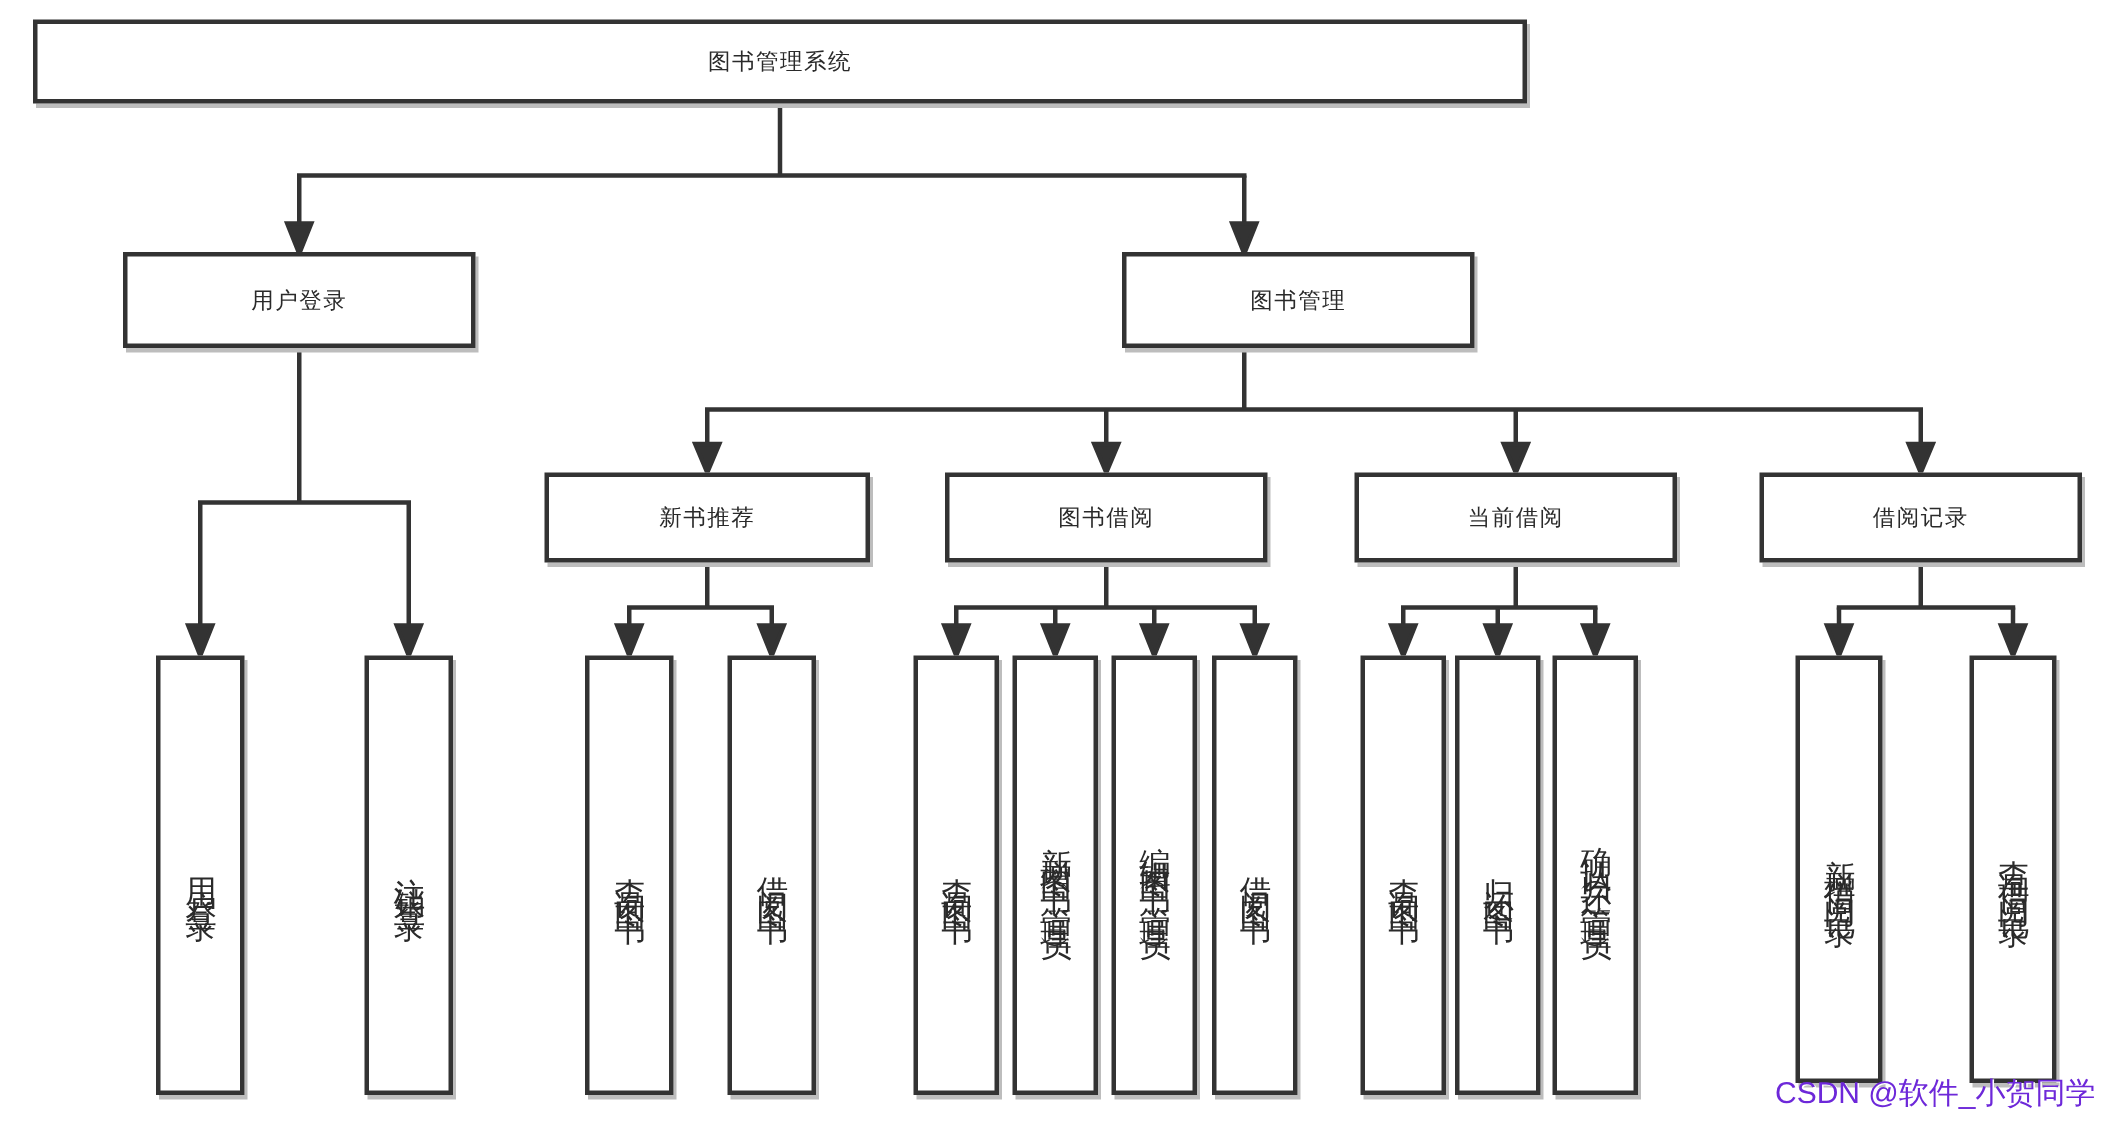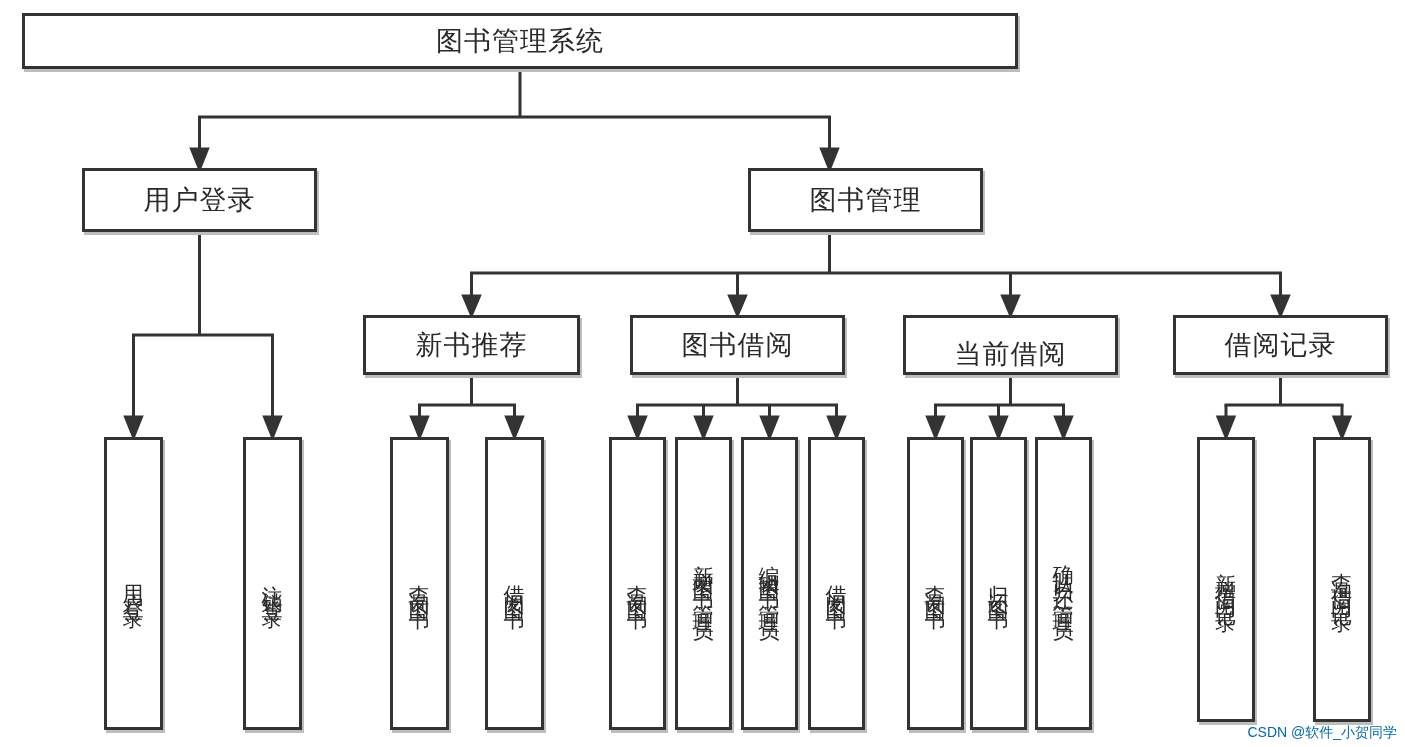--- a/index.html
+++ b/index.html
@@ -23,36 +23,36 @@
     background: #ffffff;
     border: 3px solid #333333;
     box-shadow: 2px 3px 0 #bdbdbd;
     display: flex;
     align-items: center;
     justify-content: center;
     z-index: 2;
     color: #2a2a2a;
   }
   .box .lbl {
-    font-size: 27px;
+    font-size: 15px;
     letter-spacing: 1px;
     white-space: nowrap;
   }
   .leaf .lbl {
     writing-mode: vertical-rl;
     letter-spacing: 8px;
     font-size: 21px;
     line-height: 1;
   }
   .watermark {
     position: absolute;
     right: 8px;
     bottom: 5px;
-    font-size: 14px;
-    color: #0369a1;
+    font-size: 20px;
+    color: #6d28d9;
     text-shadow: 1px 1px 0 #ffffff;
     z-index: 3;
     white-space: nowrap;
     margin-left: 19px;
   }
 </style>
 </head>
 <body>
 
 <div class="canvas">
@@ -143,21 +143,21 @@
   <div class="box" style="left:712px; top:168px; width:235px; height:64px;margin-left:36px;">
     <span class="lbl">图书管理</span>
   </div>
 
   <div class="box" style="left:363px; top:315px; width:217px; height:60px;">
     <span class="lbl">新书推荐</span>
   </div>
   <div class="box" style="left:630px; top:315px; width:215px; height:60px;">
     <span class="lbl">图书借阅</span>
   </div>
-  <div class="box" style="left:903px; top:315px; width:215px; height:60px;align-items:flex-end;">
+  <div class="box" style="left:903px; top:315px; width:215px; height:60px;">
     <span class="lbl">当前借阅</span>
   </div>
   <div class="box" style="left:1173px; top:315px; width:215px; height:60px;">
     <span class="lbl">借阅记录</span>
   </div>
 
   <div class="box leaf" style="left:104px; top:437px; width:59px; height:293px;">
     <span class="lbl">用户登录</span>
   </div>
   <div class="box leaf" style="left:243px; top:437px; width:59px; height:293px;">

